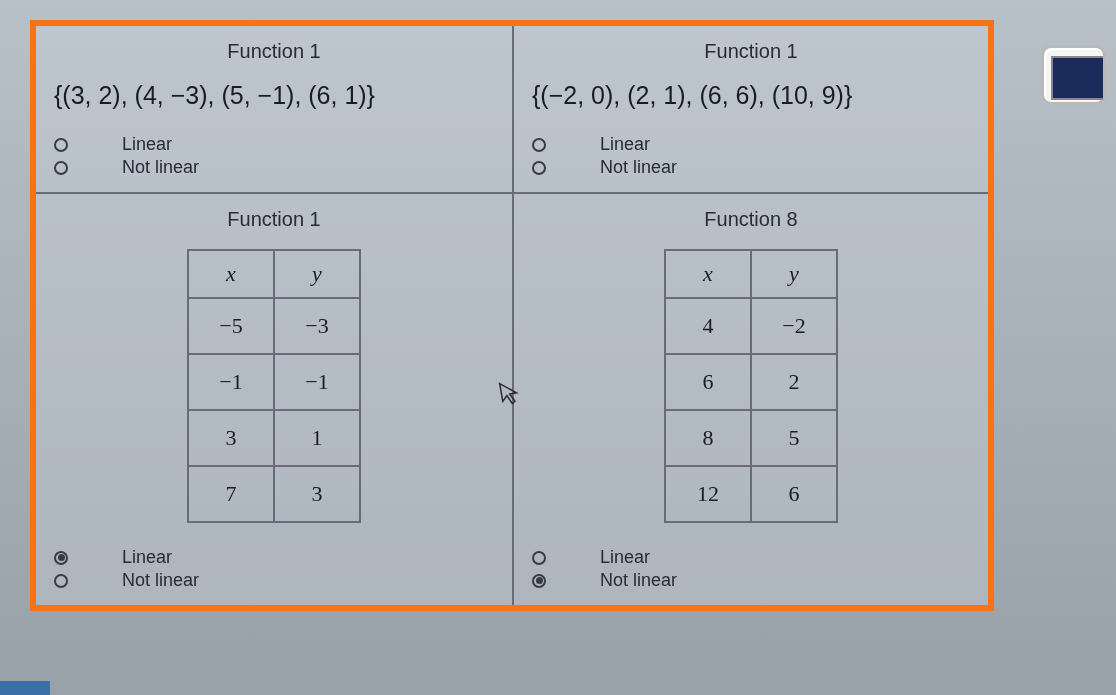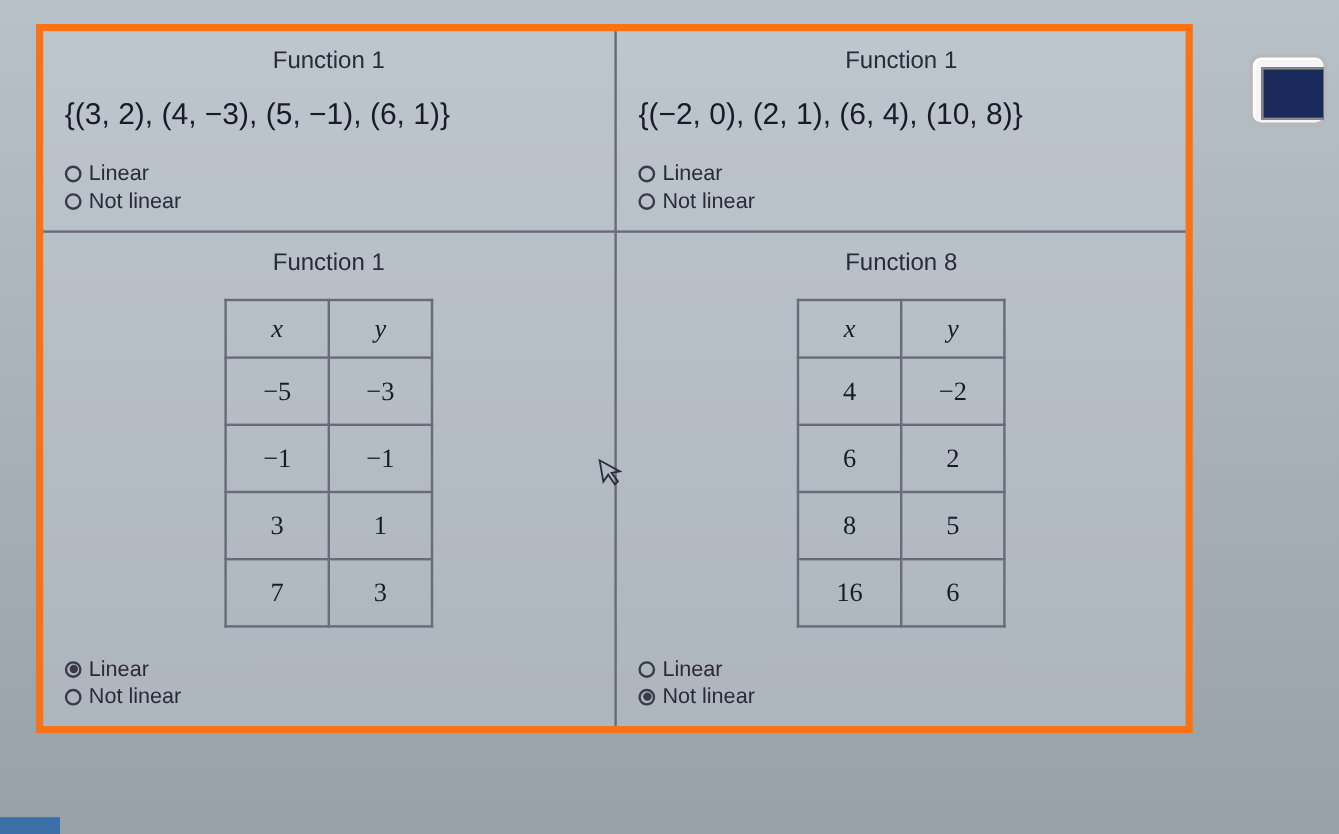--- a/index.html
+++ b/index.html
@@ -53,20 +53,21 @@
       white-space: nowrap;
     }
     .choices {
       font-size: 18px;
       color: #2a2a3a;
     }
     .choice {
       display: flex;
       align-items: center;
       margin-bottom: 2px;
+      gap: 48px;
     }
     .radio {
       display: inline-flex;
       align-items: center;
       justify-content: center;
       width: 14px;
       height: 14px;
       border: 2px solid #3a3a4a;
       border-radius: 50%;
       margin-right: 6px;
@@ -154,21 +155,21 @@
         </div>
         <div class="choice">
           <span class="radio"></span>
           <span>Not linear</span>
         </div>
       </div>
     </div>
 
     <div class="cell">
       <div class="fn-title">Function 1</div>
-      <div class="fn-set">{(−2, 0), (2, 1), (6, 4), (10, 8)}</div>
+      <div class="fn-set">{(−2, 0), (2, 1), (6, 6), (10, 9)}</div>
       <div class="choices">
         <div class="choice">
           <span class="radio"></span>
           <span>Linear</span>
         </div>
         <div class="choice">
           <span class="radio"></span>
           <span>Not linear</span>
         </div>
       </div>
@@ -230,21 +231,21 @@
             </tr>
         <tr>
               <td>6</td>
               <td>2</td>
             </tr>
         <tr>
               <td>8</td>
               <td>5</td>
             </tr>
         <tr>
-              <td>16</td>
+              <td>12</td>
               <td>6</td>
             </tr>
       </tbody>
         </table>
       <div class="choices">
         <div class="choice">
           <span class="radio"></span>
           <span>Linear</span>
         </div>
         <div class="choice">

